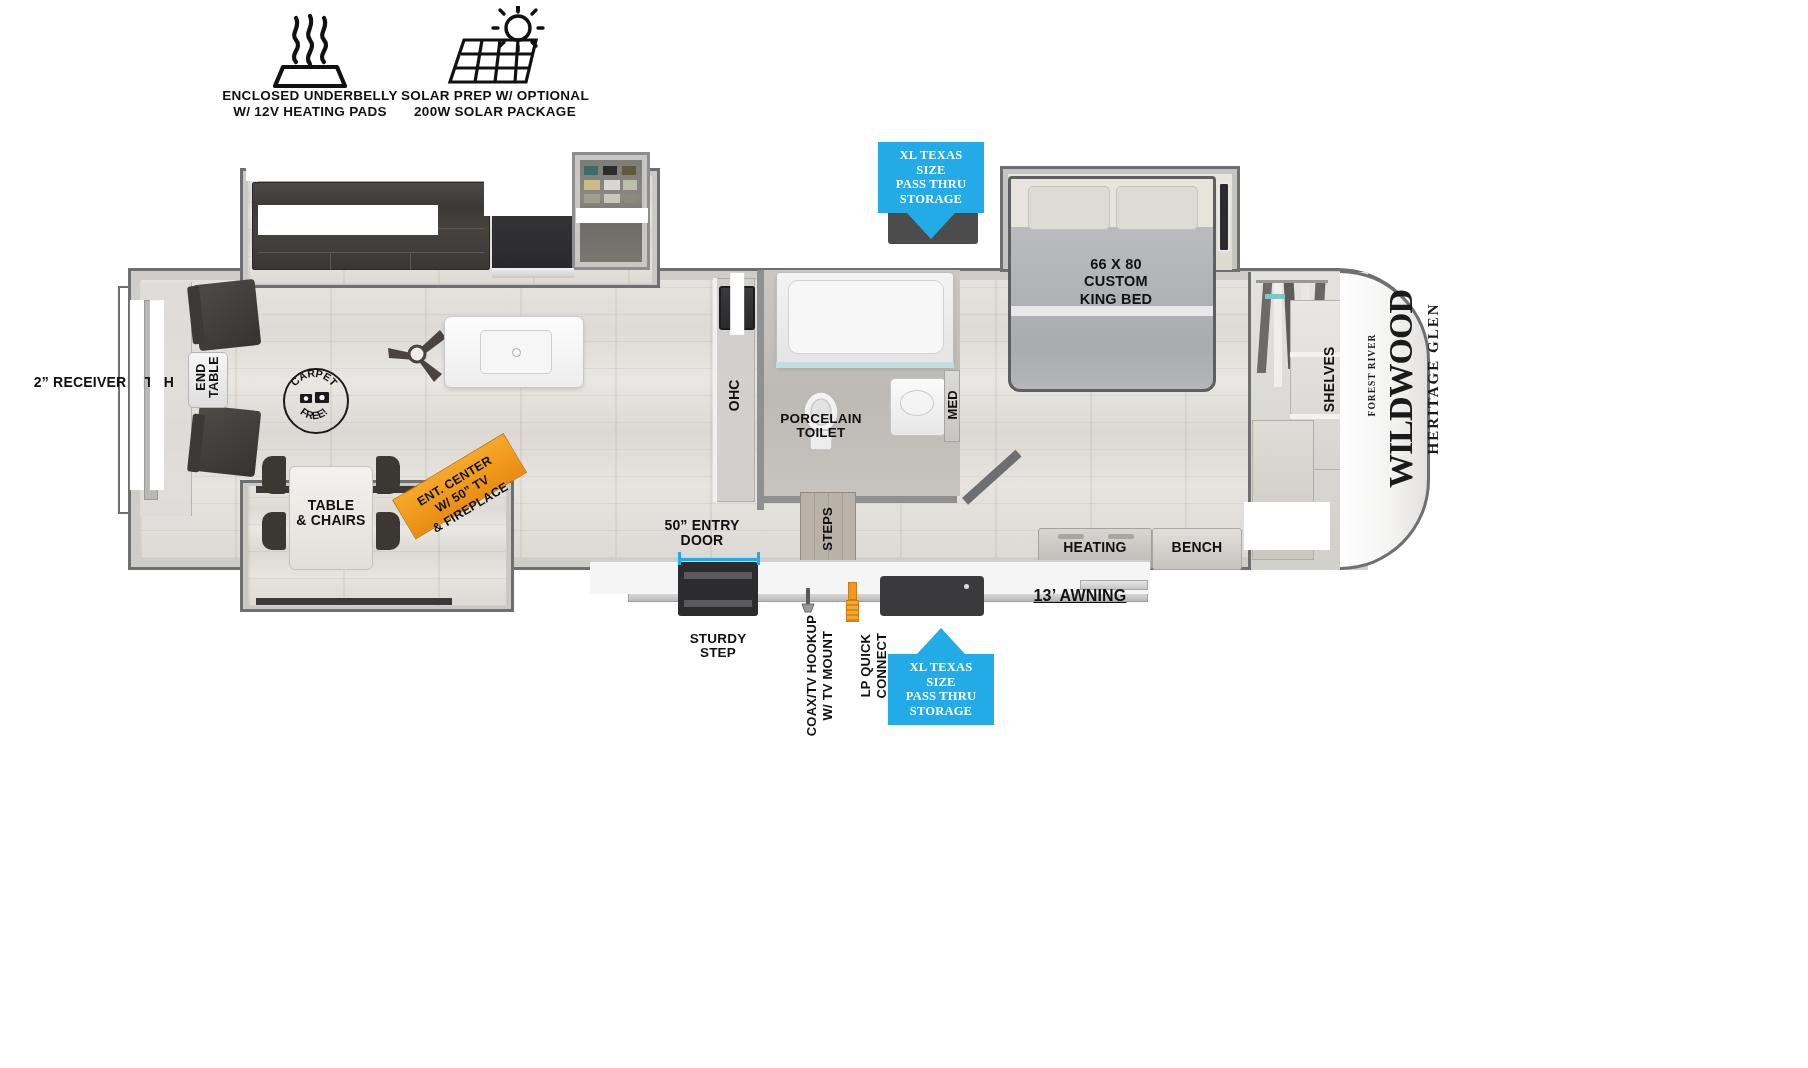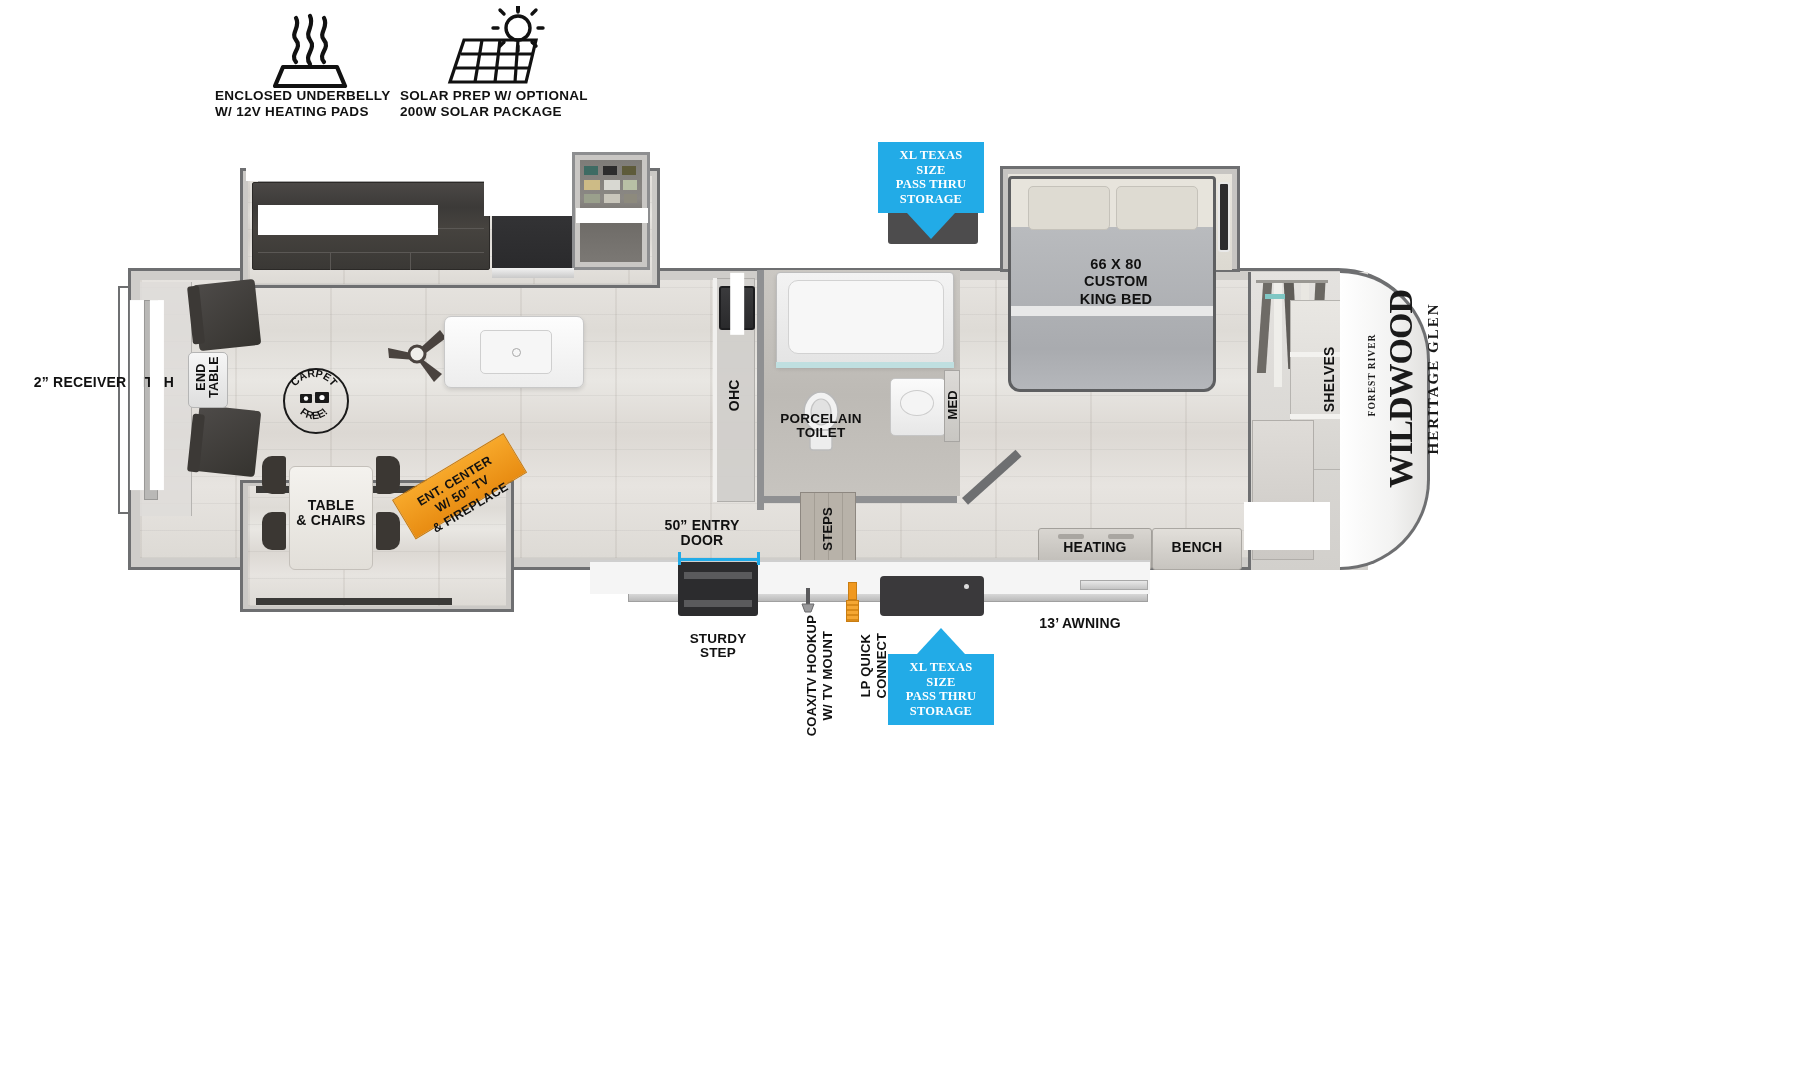--- a/index.html
+++ b/index.html
@@ -7,21 +7,21 @@
        font-family:"Liberation Sans", sans-serif;-webkit-font-smoothing:antialiased;}
   #stage{position:absolute;left:0;top:0;width:1808px;height:1068px;}
 
   .abs{position:absolute;}
   .lbl{position:absolute;font-weight:bold;text-align:center;line-height:1.05;
        color:#111;letter-spacing:.2px;white-space:pre-line;}
   .lbl.white{color:#fff;}
   .rot90{transform:rotate(-90deg);transform-origin:center center;}
 
   
-  .feat{position:absolute;text-align:left;}
+  .feat{position:absolute;text-align:center;}
   .feat .cap{font-weight:bold;font-size:13.5px;line-height:1.18;color:#111;letter-spacing:.3px;}
 
   
   .shell{position:absolute;background:#d9d8d6;border:3px solid #6e6f71;box-sizing:border-box;}
   .floorwood{position:absolute;box-sizing:border-box;
      background:
        repeating-linear-gradient(0deg, rgba(0,0,0,.045) 0px, rgba(0,0,0,.045) 1px, rgba(255,255,255,0) 1px, rgba(255,255,255,0) 27px),
        repeating-linear-gradient(90deg, rgba(120,110,100,.10) 0px, rgba(120,110,100,.10) 2px, rgba(255,255,255,0) 2px, rgba(255,255,255,0) 95px),
        linear-gradient(180deg,#e6e3df 0%, #dedbd6 18%, #e9e7e3 36%, #dcd8d3 55%, #e7e4e0 74%, #dddad5 100%);
   }
@@ -345,21 +345,21 @@
 
   <div class="abs" style="left:848px;top:582px;width:9px;height:18px;background:#f0981f;border:1px solid #c97d12;box-sizing:border-box;"></div>
   <div class="abs" style="left:846px;top:600px;width:13px;height:22px;background:repeating-linear-gradient(180deg,#f5a733 0px,#f5a733 3px,#d98a18 3px,#d98a18 5px);border:1px solid #c97d12;box-sizing:border-box;"></div>
   <div class="lbl rot90" style="left:784px;top:650px;width:180px;font-size:13px;line-height:1.2;">LP QUICK
 CONNECT</div>
 
   <div class="abs" style="left:880px;top:576px;width:104px;height:40px;background:#3a393b;border-radius:4px;"></div>
   <div class="abs" style="left:964px;top:584px;width:5px;height:5px;background:#dcdcdc;border-radius:50%;"></div>
 
   <div class="abs" style="left:1080px;top:580px;width:68px;height:10px;background:linear-gradient(180deg,#e8e8e8,#c4c4c4);border:1px solid #a8a8a8;box-sizing:border-box;"></div>
-  <div class="lbl" style="left:1000px;top:616px;width:160px;font-size:14px;">13’ AWNING</div>
+  <div class="lbl" style="left:1000px;top:588px;width:160px;font-size:16px;text-decoration:underline;">13’ AWNING</div>
 
   <div class="callout" style="left:878px;top:142px;width:106px;">
     <div class="box" style="white-space:pre-line;">XL TEXAS SIZE
 PASS THRU
 STORAGE</div>
     <div class="arrowdown"></div>
   </div>
 
   <div class="callout" style="left:888px;top:628px;width:106px;">
     <div class="arrowup"></div>

